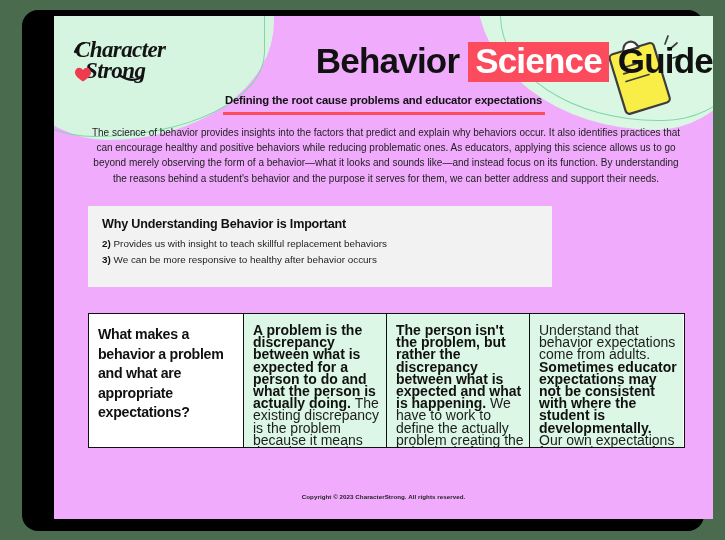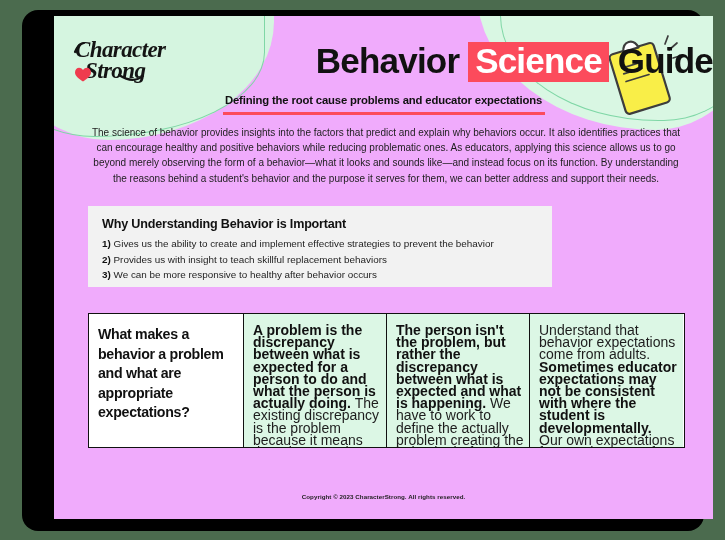--- a/index.html
+++ b/index.html
@@ -296,24 +296,20 @@
       </div>
       <div id="subtitle">Defining the root cause problems and educator expectations</div>
       <div id="title-rule"></div>
     </div>
 
     <div id="intro">The science of behavior provides insights into the factors that predict and explain why behaviors occur. It also identifies practices that can encourage healthy and positive behaviors while reducing problematic ones. As educators, applying this science allows us to go beyond merely observing the form of a behavior—what it looks and sounds like—and instead focus on its function. By understanding the reasons behind a student's behavior and the purpose it serves for them, we can better address and support their needs.</div>
 
     <div id="important-box">
       <div id="important-title">Why Understanding Behavior is Important</div>
       <div class="imp-item">
-        <b>1)</b>
-        <span>Gives us the ability to create and implement effective strategies to prevent the behavior</span>
-      </div>
-      <div class="imp-item">
         <b>2)</b>
         <span>Provides us with insight to teach skillful replacement behaviors</span>
       </div>
       <div class="imp-item">
         <b>3)</b>
         <span>We can be more responsive to healthy after behavior occurs</span>
       </div>
     </div>
 
 

